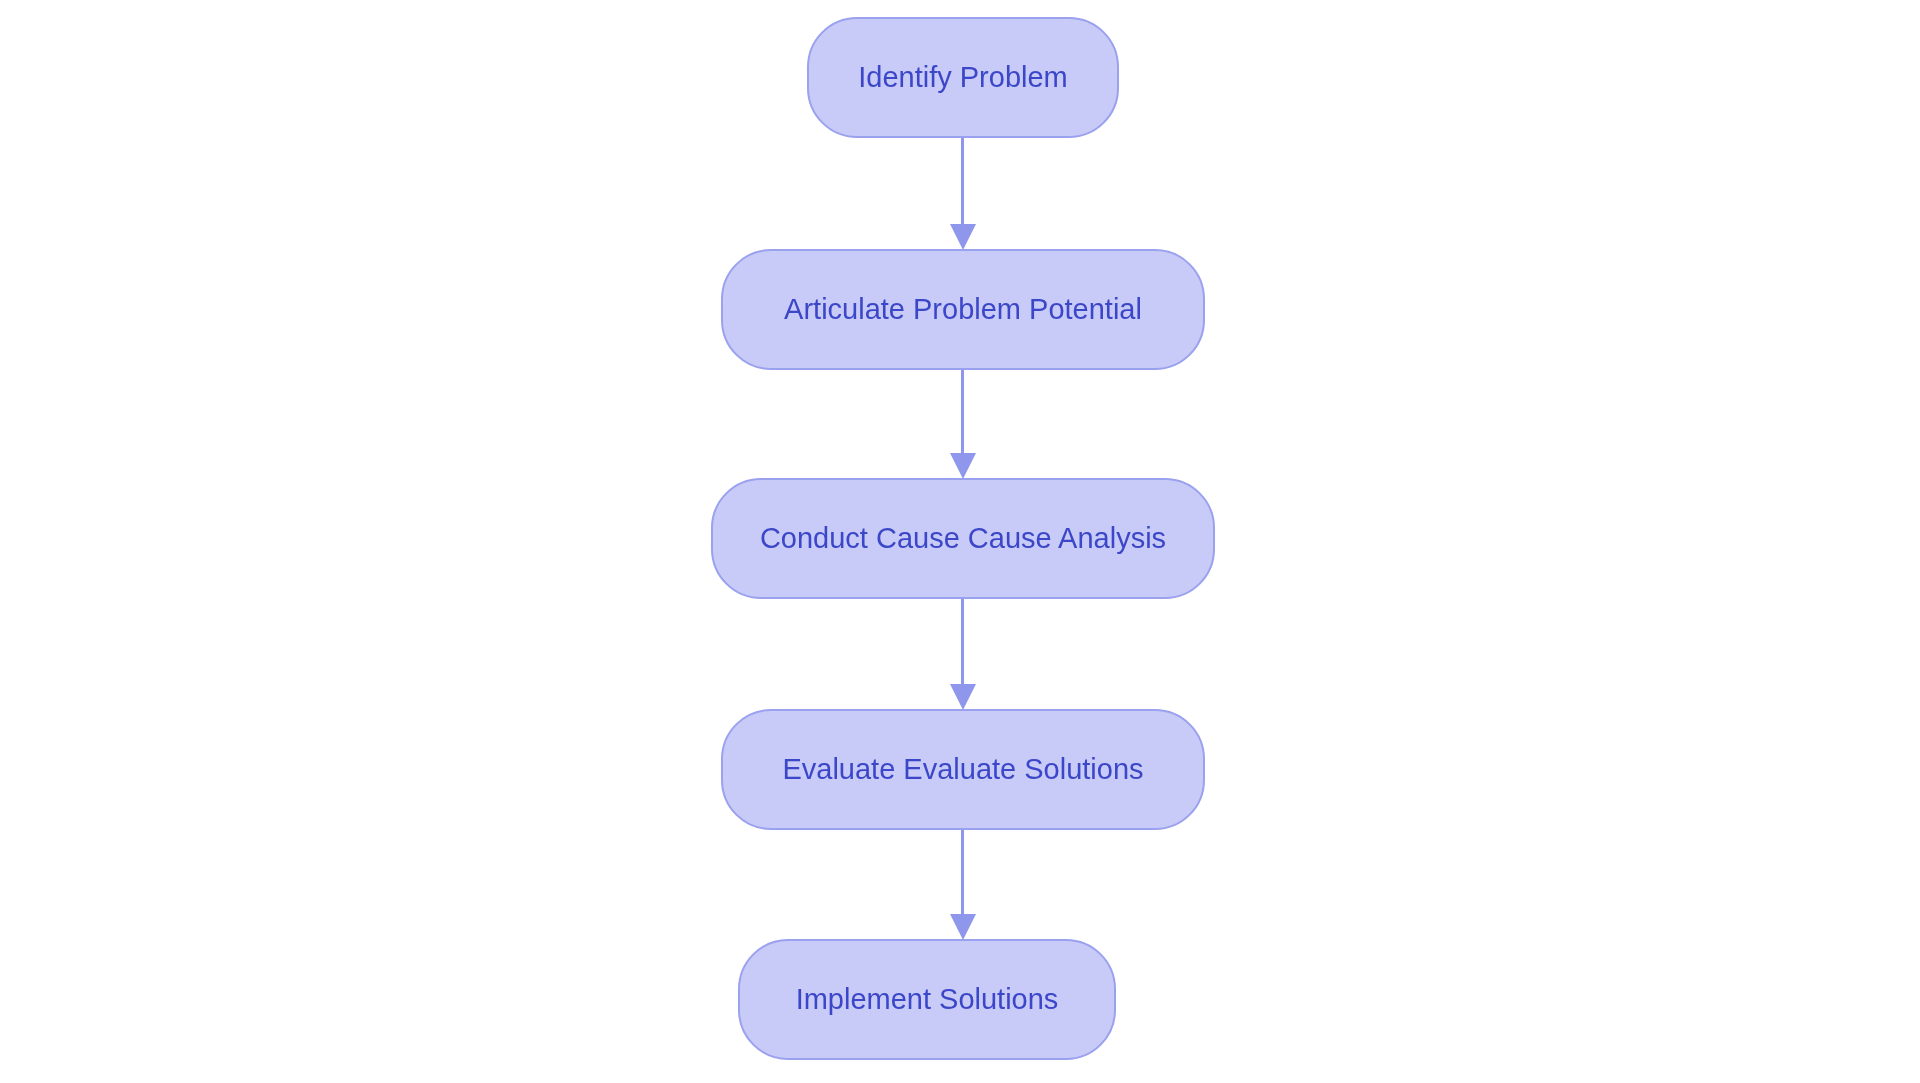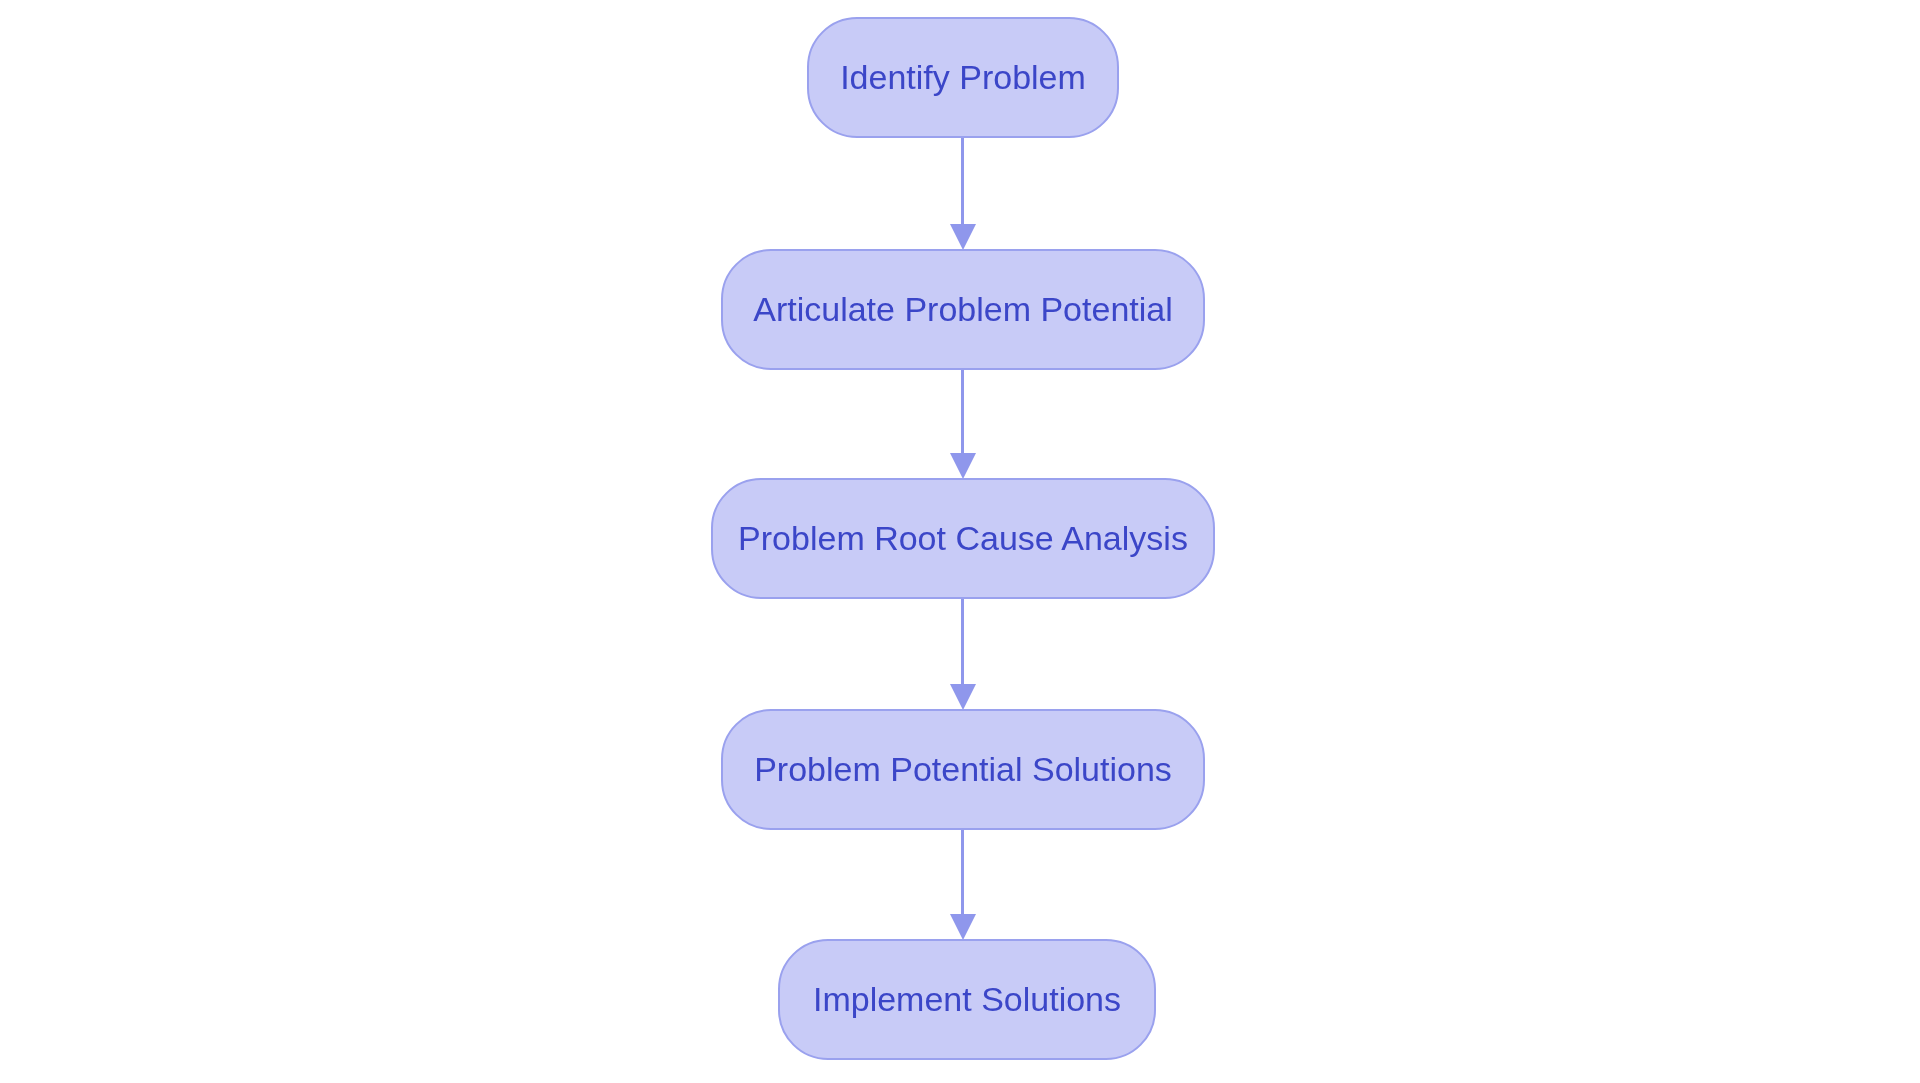--- a/index.html
+++ b/index.html
@@ -27,21 +27,21 @@
     background:var(--node-fill);
     border:2px solid var(--node-border);
     border-radius:50px;
     display:flex;
     align-items:center;
     justify-content:center;
     text-align:center;
   }
   .flow-node .node-label{
     color:var(--node-text);
-    font-size:34px;
+    font-size:29px;
     line-height:1.2;
     white-space:nowrap;
   }
   .arrow-line{
     position:absolute;
     width:3px;
     background:var(--arrow);
   }
   .arrow-head{
     position:absolute;
@@ -65,30 +65,30 @@
   <div class="arrow-head" style="left:950px;top:224px;"></div>
 
   <div class="flow-node" style="left:721px;top:249px;width:484px;height:121px;">
     <span class="node-label">Articulate Problem Potential</span>
   </div>
 
   <div class="arrow-line" style="left:961px;top:370px;height:83px;"></div>
   <div class="arrow-head" style="left:950px;top:453px;"></div>
 
   <div class="flow-node" style="left:711px;top:478px;width:504px;height:121px;">
-    <span class="node-label">Problem Root Cause Analysis</span>
+    <span class="node-label">Conduct Cause Cause Analysis</span>
   </div>
 
   <div class="arrow-line" style="left:961px;top:599px;height:85px;"></div>
   <div class="arrow-head" style="left:950px;top:684px;"></div>
 
   <div class="flow-node" style="left:721px;top:709px;width:484px;height:121px;">
-    <span class="node-label">Problem Potential Solutions</span>
+    <span class="node-label">Evaluate Evaluate Solutions</span>
   </div>
 
   <div class="arrow-line" style="left:961px;top:830px;height:84px;"></div>
   <div class="arrow-head" style="left:950px;top:914px;"></div>
 
-  <div class="flow-node" style="left:778px;top:939px;width:378px;height:121px;text-align:center;">
+  <div class="flow-node" style="left:738px;top:939px;width:378px;height:121px;text-align:center;">
     <span class="node-label">Implement Solutions</span>
   </div>
 
 </div>
 
 </body></html>

